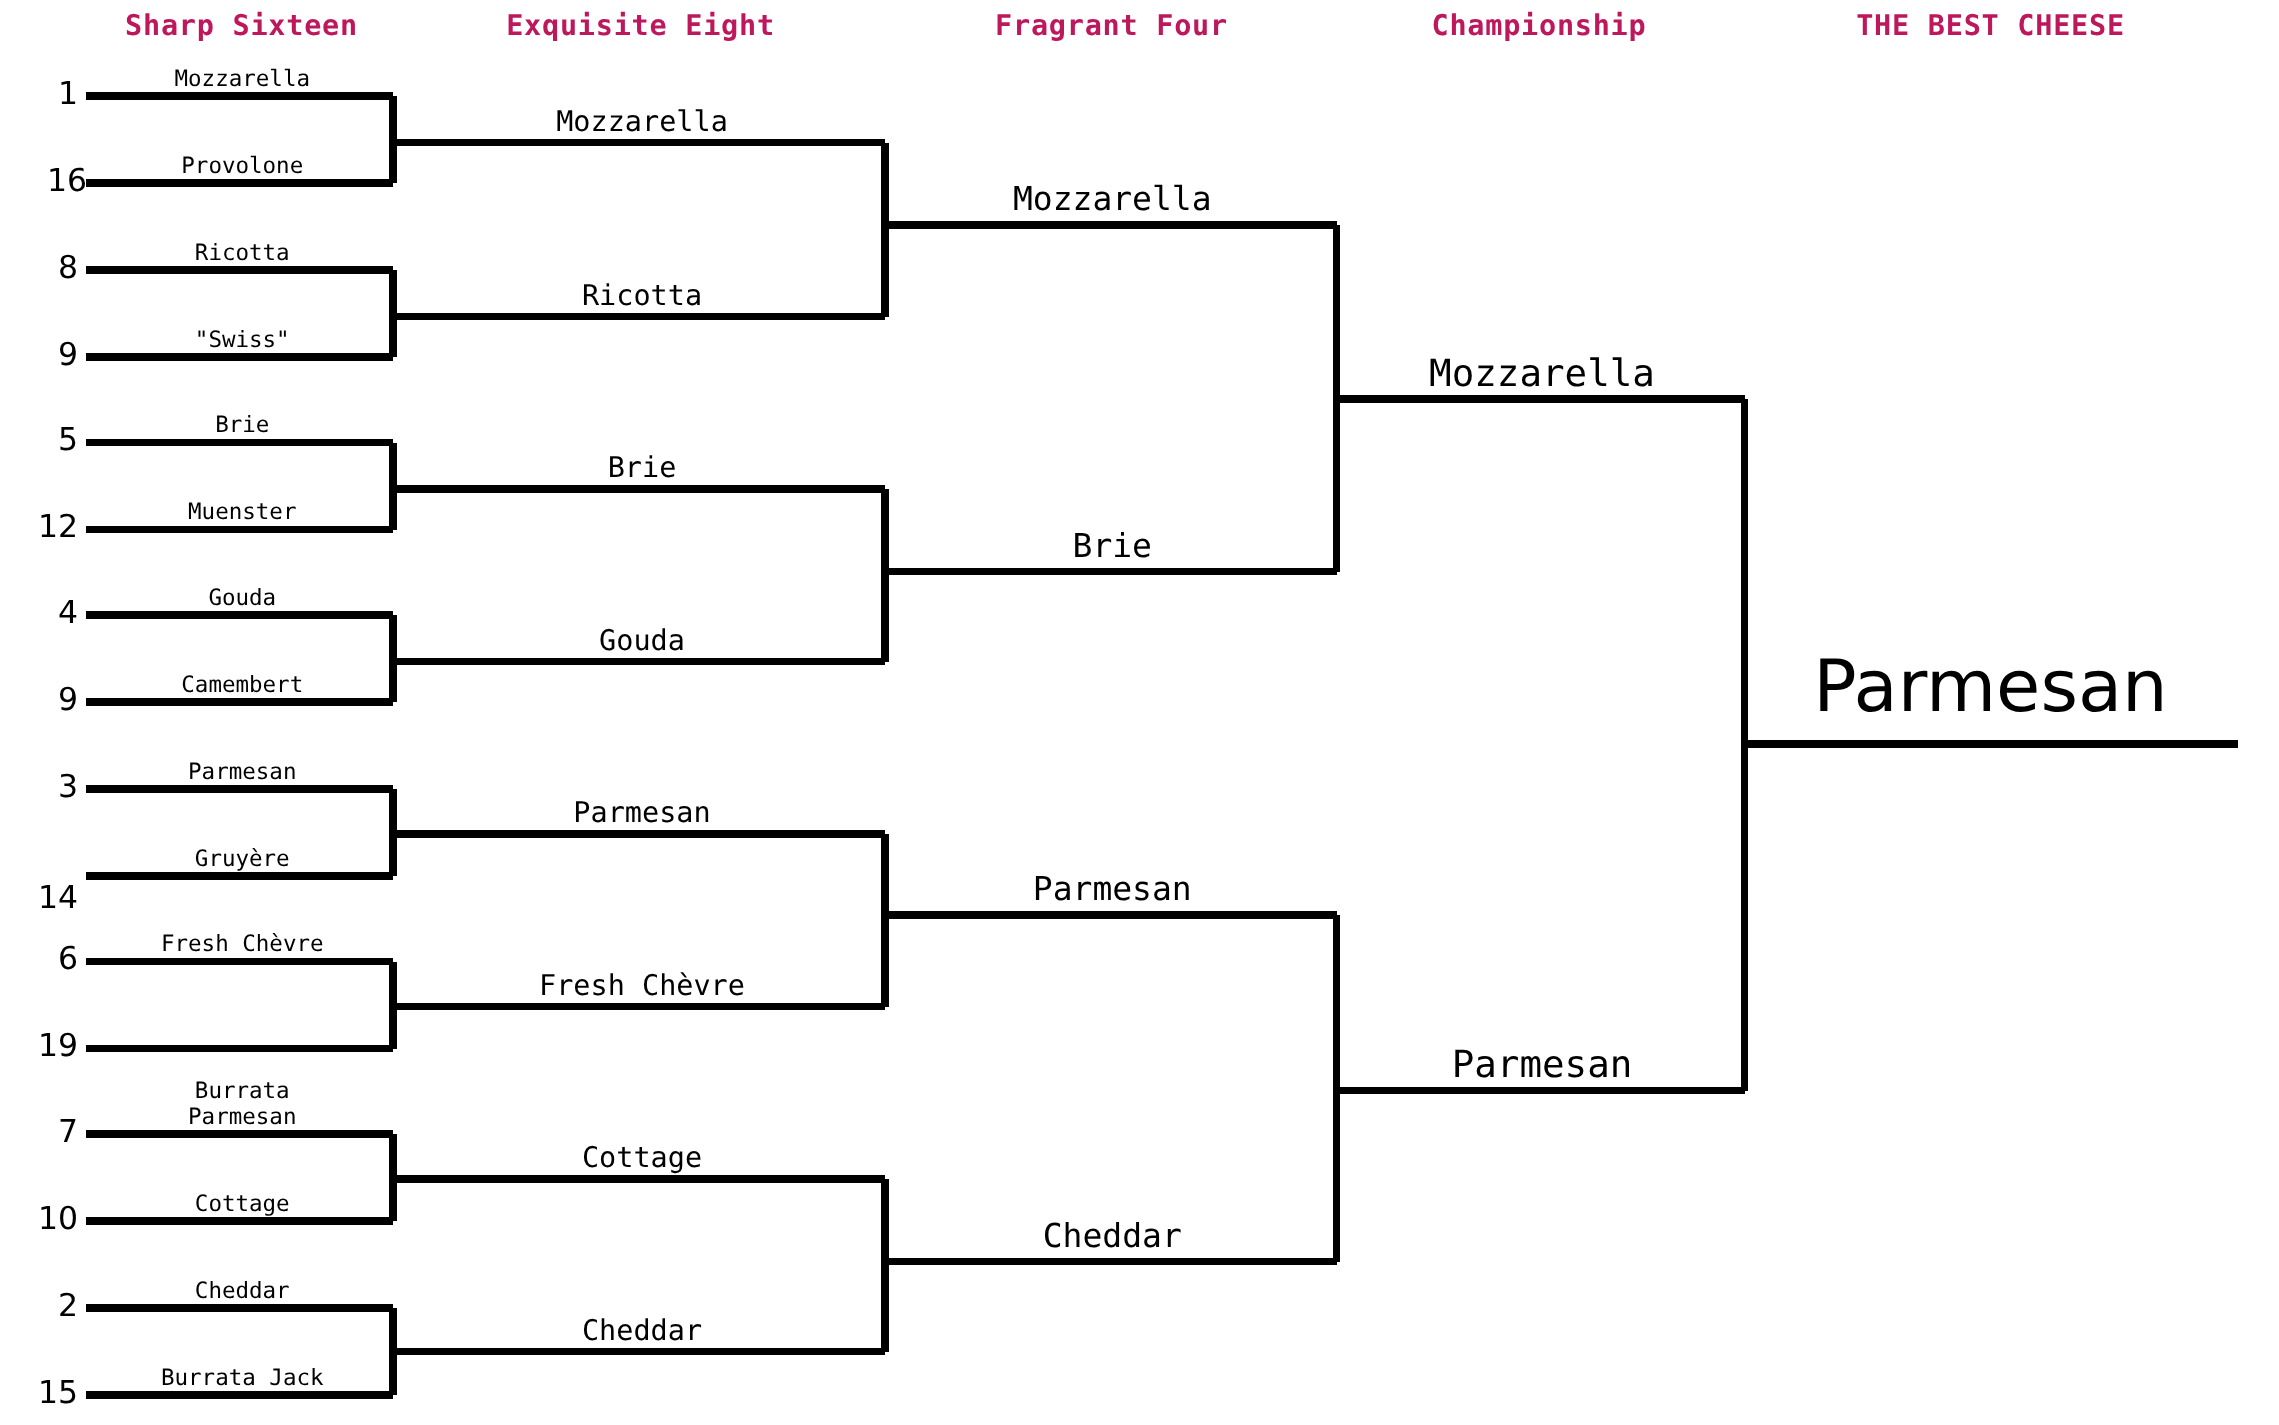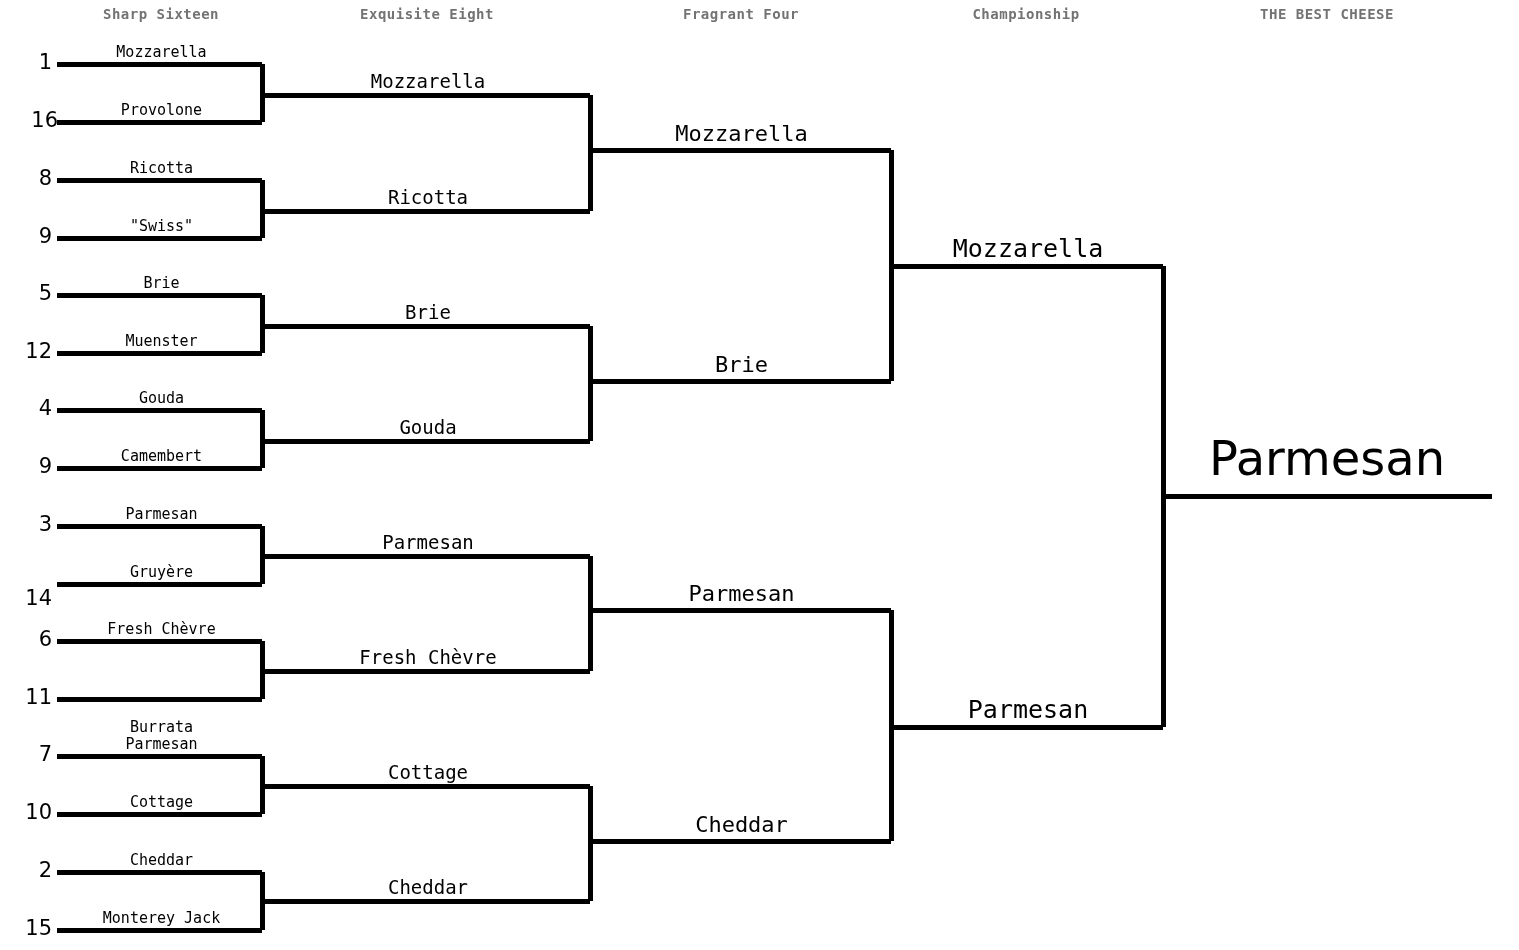--- a/index.html
+++ b/index.html
@@ -21,22 +21,22 @@
     left: 0;
     top: 0;
     width: 1519px;
     height: 950px;
     pointer-events: none;
   }
   .round-header {
     position: absolute;
     font-family: "DejaVu Sans Mono", "Liberation Mono", monospace;
     font-weight: bold;
-    font-size: 14px;
-    color: #737373;
+    font-size: 19px;
+    color: #be185d;
     white-space: nowrap;
     transform: translateX(-50%);
     letter-spacing: 0.5px;
   }
   .seed-num {
     position: absolute;
     font-family: "DejaVu Sans", "Liberation Sans", sans-serif;
     font-size: 21px;
     color: #000000;
     text-align: right;
@@ -131,21 +131,21 @@
       <div class="seed-num" style="left: 36px; top: 120px; margin-left: 22px;">16</div>
       <div class="seed-num" style="left: 52px; top: 178px;">8</div>
       <div class="seed-num" style="left: 52px; top: 236px;">9</div>
       <div class="seed-num" style="left: 52px; top: 293px;">5</div>
       <div class="seed-num" style="left: 52px; top: 351px;">12</div>
       <div class="seed-num" style="left: 52px; top: 408px;">4</div>
       <div class="seed-num" style="left: 52px; top: 466px;">9</div>
       <div class="seed-num" style="left: 52px; top: 524px;">3</div>
       <div class="seed-num" style="left: 52px; top: 582px; margin-top: 16px;">14</div>
       <div class="seed-num" style="left: 52px; top: 639px;">6</div>
-      <div class="seed-num" style="left: 52px; top: 697px;">11</div>
+      <div class="seed-num" style="left: 52px; top: 697px;">19</div>
       <div class="seed-num" style="left: 52px; top: 754px;">7</div>
       <div class="seed-num" style="left: 52px; top: 812px;">10</div>
       <div class="seed-num" style="left: 52px; top: 870px;">2</div>
       <div class="seed-num" style="left: 52px; top: 928px;">15</div>
     </div>
   <div id="r16-layer">
       <div class="slot-label r16-label" style="left: 161.5px; top: 43px;">Mozzarella</div>
       <div class="slot-label r16-label" style="left: 161.5px; top: 101px;">Provolone</div>
       <div class="slot-label r16-label" style="left: 161.5px; top: 159px;">Ricotta</div>
       <div class="slot-label r16-label" style="left: 161.5px; top: 217px;">"Swiss"</div>
@@ -153,21 +153,21 @@
       <div class="slot-label r16-label" style="left: 161.5px; top: 332px;">Muenster</div>
       <div class="slot-label r16-label" style="left: 161.5px; top: 389px;">Gouda</div>
       <div class="slot-label r16-label" style="left: 161.5px; top: 447px;">Camembert</div>
       <div class="slot-label r16-label" style="left: 161.5px; top: 505px;">Parmesan</div>
       <div class="slot-label r16-label" style="left: 161.5px; top: 563px;">Gruyère</div>
       <div class="slot-label r16-label" style="left: 161.5px; top: 620px;">Fresh Chèvre</div>
       <div class="slot-label r16-label" style="left: 161.5px; top: 678px; margin-top: 40px;">Burrata</div>
       <div class="slot-label r16-label" style="left: 161.5px; top: 735px;">Parmesan</div>
       <div class="slot-label r16-label" style="left: 161.5px; top: 793px;">Cottage</div>
       <div class="slot-label r16-label" style="left: 161.5px; top: 851px;">Cheddar</div>
-      <div class="slot-label r16-label" style="left: 161.5px; top: 909px;">Monterey Jack</div>
+      <div class="slot-label r16-label" style="left: 161.5px; top: 909px;">Burrata Jack</div>
     </div>
   <div id="r8-layer">
       <div class="slot-label r8-label" style="left: 428px; top: 70px;">Mozzarella</div>
       <div class="slot-label r8-label" style="left: 428px; top: 186px;">Ricotta</div>
       <div class="slot-label r8-label" style="left: 428px; top: 301px;">Brie</div>
       <div class="slot-label r8-label" style="left: 428px; top: 416px;">Gouda</div>
       <div class="slot-label r8-label" style="left: 428px; top: 531px;">Parmesan</div>
       <div class="slot-label r8-label" style="left: 428px; top: 646px;">Fresh Chèvre</div>
       <div class="slot-label r8-label" style="left: 428px; top: 761px;">Cottage</div>
       <div class="slot-label r8-label" style="left: 428px; top: 876px;">Cheddar</div>

